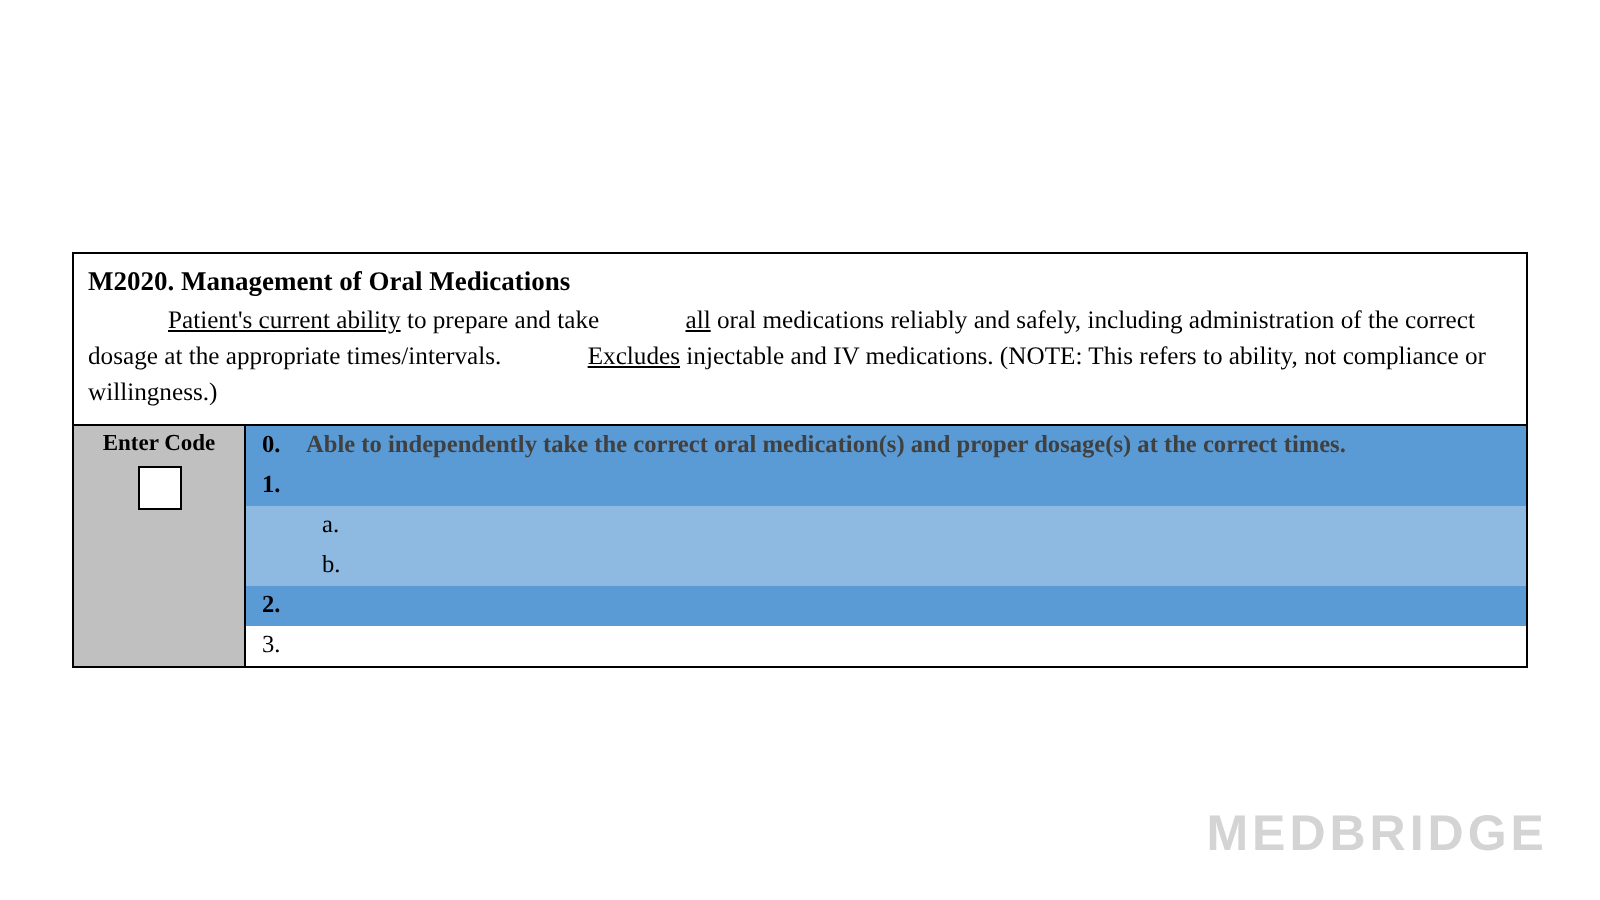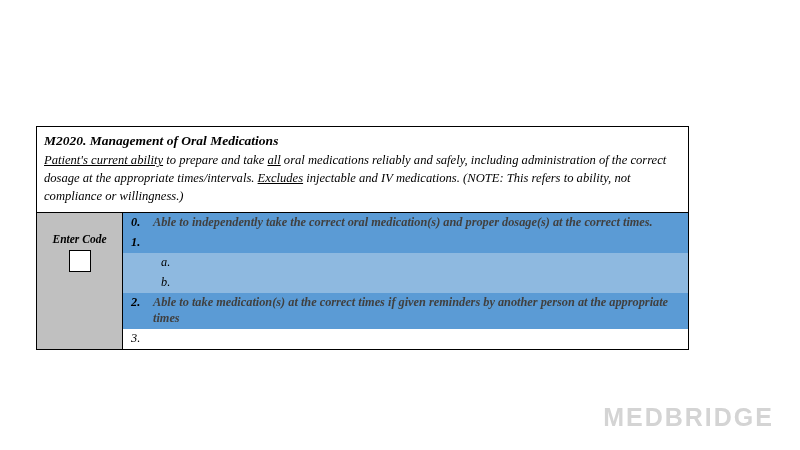--- a/index.html
+++ b/index.html
@@ -18,25 +18,24 @@
   .slide {
     position: absolute;
     inset: 0;
     background: #ffffff;
   }
 
   .oasis-table {
     position: absolute;
     left: 36px;
     top: 126px;
-    width: 653px;
+    width: 728px;
     border: 1px solid #000000;
     box-sizing: border-box;
     background: #ffffff;
-    font-style: italic;
   }
 
   
   .table-header {
     border-bottom: 1px solid #000000;
     padding: 5px 7px 6px 7px;
   }
   .item-title {
     font-family: "Liberation Serif", serif;
     font-weight: bold;
@@ -44,34 +43,34 @@
     line-height: 1.35;
     color: #000000;
   }
   .item-desc {
     font-family: "Liberation Serif", serif;
     font-size: 12.6px;
     line-height: 1.42;
     color: #000000;
     margin-top: 2px;
   }
-  .u { text-decoration: underline; }
+  .u { text-decoration: underline; margin-left: 40px; }
 
   
   .table-body {
     display: flex;
     align-items: stretch;
   }
   .code-cell {
     width: 86px;
     flex: 0 0 86px;
     background: #c0c0c0;
     border-right: 1px solid #000000;
     text-align: center;
-    padding-top: 20px;
+    padding-top: 3px;
     box-sizing: border-box;
   }
   .code-label {
     font-family: "Liberation Serif", serif;
     font-weight: bold;
     font-size: 11.5px;
     color: #000000;
     line-height: 1.2;
   }
   .code-box {
@@ -171,21 +170,20 @@
             <div class="resp-num">1.</div>
           </div>
           <div class="resp-row highlight sub">
             <div class="resp-num">a.</div>
           </div>
           <div class="resp-row highlight sub">
             <div class="resp-num">b.</div>
           </div>
           <div class="resp-row highlight">
             <div class="resp-num">2.</div>
-            <div class="resp-text"><span>Able to take medication(s) at the correct times if given reminders by another person at the appropriate times</span></div>
           </div>
           <div class="resp-row plain">
             <div class="resp-num">3.</div>
           </div>
         </div>
 
     </div>
   </div>
 
   <div class="watermark">MEDBRIDGE</div>

